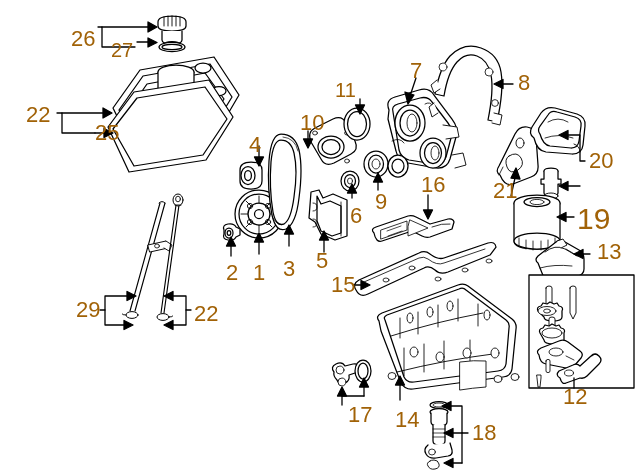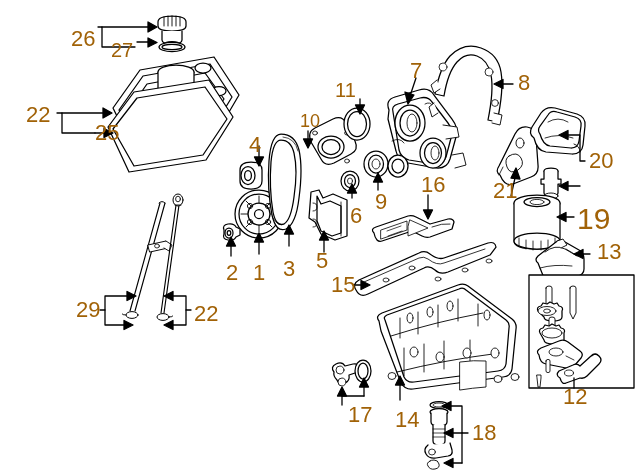--- a/index.html
+++ b/index.html
@@ -427,21 +427,21 @@
 
 <div class="cl" style="left:253px;top:262px;font-size:22px;">1</div>
 <div class="cl" style="left:226px;top:262px;font-size:22px;">2</div>
 <div class="cl" style="left:283px;top:258px;font-size:22px;">3</div>
 <div class="cl" style="left:249px;top:134px;font-size:22px;">4</div>
 <div class="cl" style="left:316px;top:250px;font-size:22px;">5</div>
 <div class="cl" style="left:350px;top:205px;font-size:22px;">6</div>
 <div class="cl" style="left:410px;top:60px;font-size:22px;">7</div>
 <div class="cl" style="left:518px;top:72px;font-size:22px;">8</div>
 <div class="cl" style="left:375px;top:191px;font-size:22px;">9</div>
-<div class="cl" style="left:300px;top:112px;font-size:18px;">10</div>
+<div class="cl" style="left:300px;top:112px;font-size:22px;">10</div>
 <div class="cl" style="left:335px;top:80px;font-size:20px;">11</div>
 <div class="cl" style="left:563px;top:386px;font-size:22px;">12</div>
 <div class="cl" style="left:597px;top:241px;font-size:22px;">13</div>
 <div class="cl" style="left:395px;top:401px;font-size:22px;margin-top:8px;">14</div>
 <div class="cl" style="left:331px;top:274px;font-size:22px;">15</div>
 <div class="cl" style="left:421px;top:174px;font-size:22px;">16</div>
 <div class="cl" style="left:348px;top:404px;font-size:22px;">17</div>
 <div class="cl" style="left:472px;top:422px;font-size:22px;">18</div>
 <div class="cl" style="left:577px;top:204px;font-size:30px;">19</div>
 <div class="cl" style="left:589px;top:150px;font-size:22px;">20</div>

